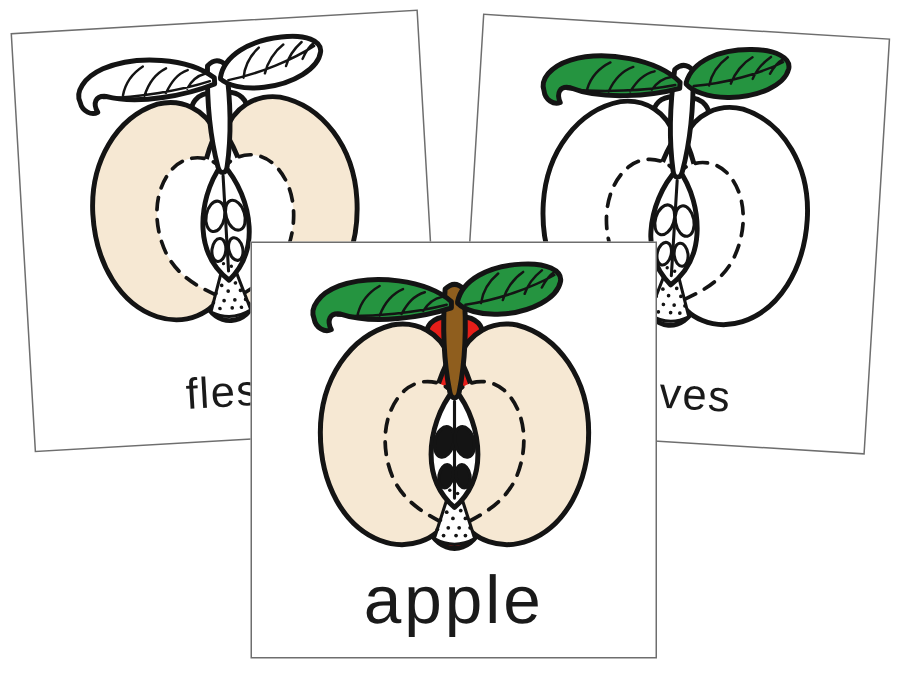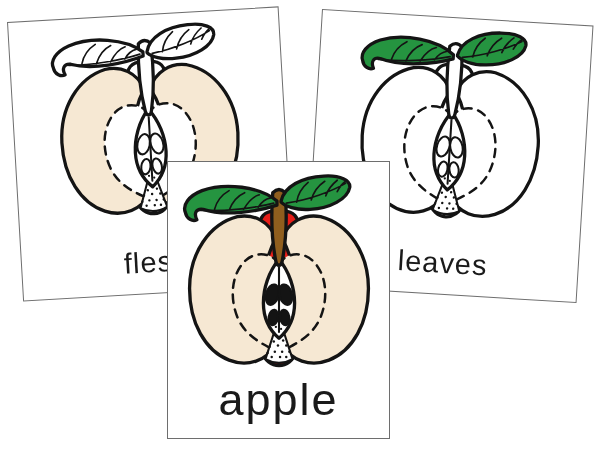--- a/index.html
+++ b/index.html
@@ -8,21 +8,21 @@
     background:#ffffff;
     font-family:"Liberation Sans", sans-serif;
   }
   .card {
     position:absolute; background:#ffffff;
     border:1px solid #6e6e6e; box-sizing:border-box;
   }
   .card.back  { width:272px; z-index:1; }
   #card-flesh  { left:7px;  top:22px; height:280px; transform:rotate(-3.3deg); transform-origin:0 0; }
   #card-leaves { left:322px; top:9px; height:278px; transform:rotate(3.5deg);  transform-origin:0 0; }
-  #card-apple  { left:167px; top:161px; width:223px; height:278px; z-index:2; }
+  #card-apple  { left:167px; top:161px; width:271px; height:278px; z-index:2; }
 
   .apple-svg { position:absolute; left:50%; transform:translateX(-50%); }
   .back  .apple-svg { top:10px; width:205px; }
   #card-apple .apple-svg { top:12px; width:208px; }
 
   .card-label {
     position:absolute; left:0; right:0; text-align:center;
     color:#1a1a1a; white-space:nowrap;
   }
   .back .card-label { bottom:14px; font-size:29px; letter-spacing:1px; }

